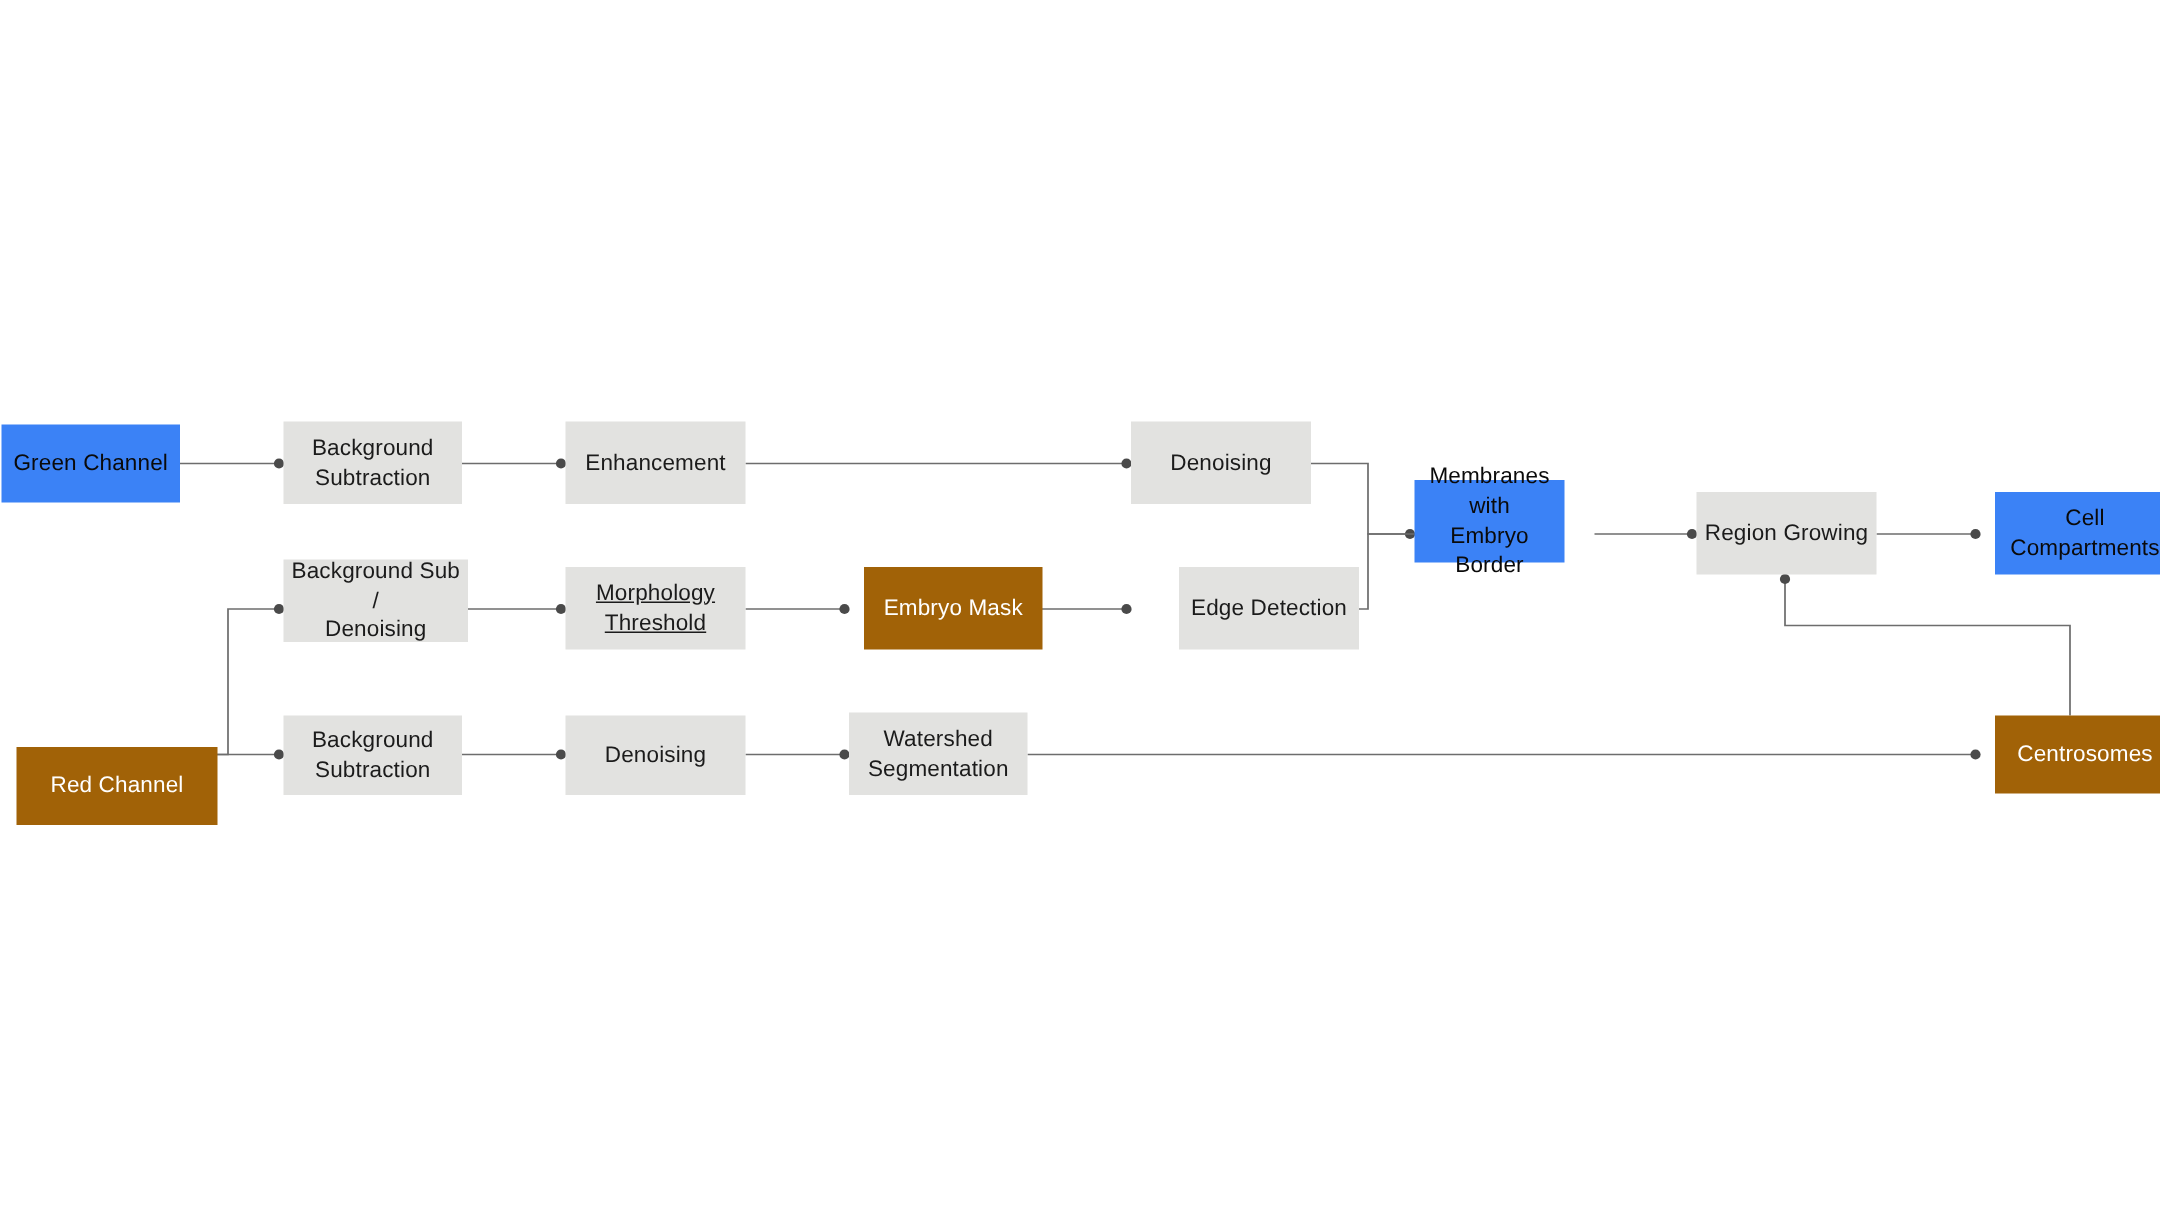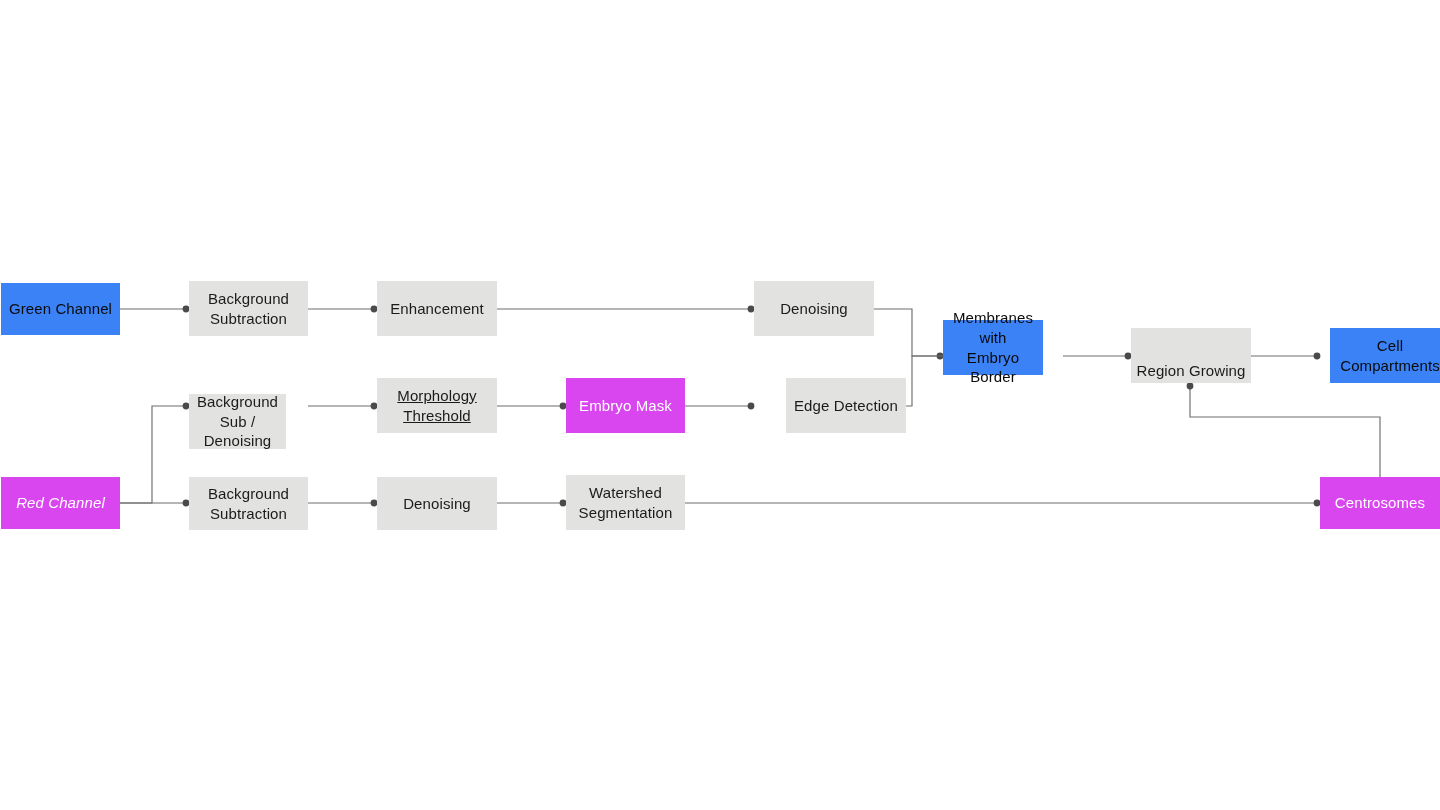--- a/index.html
+++ b/index.html
@@ -51,22 +51,23 @@
     background: #e2e2e0;
     color: #1b1b1b;
   }
   .node.type-input-green,
   .node.type-output-green {
     background: #3b82f6;
     color: #0a0a0a;
   }
   .node.type-input-red,
   .node.type-output-red {
-    background: #d946ef;
+    background: #a16207;
     color: #ffffff;
+    margin-left: 10px;
   }
   .edge-path {
     fill: none;
     stroke: #6d6d6d;
     stroke-width: 1.15;
   }
   .edge-dot {
     fill: #4a4a4a;
   }
 </style>
@@ -106,32 +107,32 @@
       <circle cx="1317" cy="503" r="3.4" class="edge-dot"></circle>
       <path d="M1380 477 L1380 417 L1190 417 L1190 383" class="edge-path"></path>
       <circle cx="1190" cy="386" r="3.4" class="edge-dot"></circle>
     </svg>
   <div id="node-layer">
       <div class="node type-input-green" style="left: 1px; top: 283px; width: 119px; height: 52px;"><span>Green Channel</span></div>
       <div class="node type-process" style="left: 189px; top: 281px; width: 119px; height: 55px;"><span>Background
 Subtraction</span></div>
       <div class="node type-process" style="left: 377px; top: 281px; width: 120px; height: 55px; text-align: right;"><span>Enhancement</span></div>
       <div class="node type-process" style="left: 754px; top: 281px; width: 120px; height: 55px;"><span>Denoising</span></div>
-      <div class="node type-process" style="left: 189px; top: 394px; width: 97px; height: 55px;"><span>Background Sub /
+      <div class="node type-process" style="left: 189px; top: 373px; width: 123px; height: 55px;"><span>Background Sub /
 Denoising</span></div>
       <div class="node type-process" style="left: 377px; top: 378px; width: 120px; height: 55px; text-decoration: underline;"><span>Morphology
 Threshold</span></div>
       <div class="node type-output-red" style="left: 566px; top: 378px; width: 119px; height: 55px;"><span>Embryo Mask</span></div>
       <div class="node type-process" style="left: 754px; top: 378px; width: 120px; height: 55px; margin-left: 32px;"><span>Edge Detection</span></div>
       <div class="node type-output-green" style="left: 943px; top: 320px; width: 100px; height: 55px; justify-content: flex-end;"><span>Membranes with
 Embryo Border</span></div>
-      <div class="node type-process" style="left: 1131px; top: 328px; width: 120px; height: 55px; align-items: flex-end;"><span>Region Growing</span></div>
+      <div class="node type-process" style="left: 1131px; top: 328px; width: 120px; height: 55px;"><span>Region Growing</span></div>
       <div class="node type-output-green" style="left: 1320px; top: 328px; width: 120px; height: 55px; margin-left: 10px;"><span>Cell
 Compartments</span></div>
-      <div class="node type-input-red" style="left: 1px; top: 477px; width: 119px; height: 52px; font-style: italic;"><span>Red Channel</span></div>
+      <div class="node type-input-red" style="left: 1px; top: 498px; width: 134px; height: 52px;"><span>Red Channel</span></div>
       <div class="node type-process" style="left: 189px; top: 477px; width: 119px; height: 53px;"><span>Background
 Subtraction</span></div>
       <div class="node type-process" style="left: 377px; top: 477px; width: 120px; height: 53px;"><span>Denoising</span></div>
       <div class="node type-process" style="left: 566px; top: 475px; width: 119px; height: 55px; justify-content: center;"><span>Watershed
 Segmentation</span></div>
       <div class="node type-output-red" style="left: 1320px; top: 477px; width: 120px; height: 52px;"><span>Centrosomes</span></div>
     </div>
 </div>
 
 </body></html>

